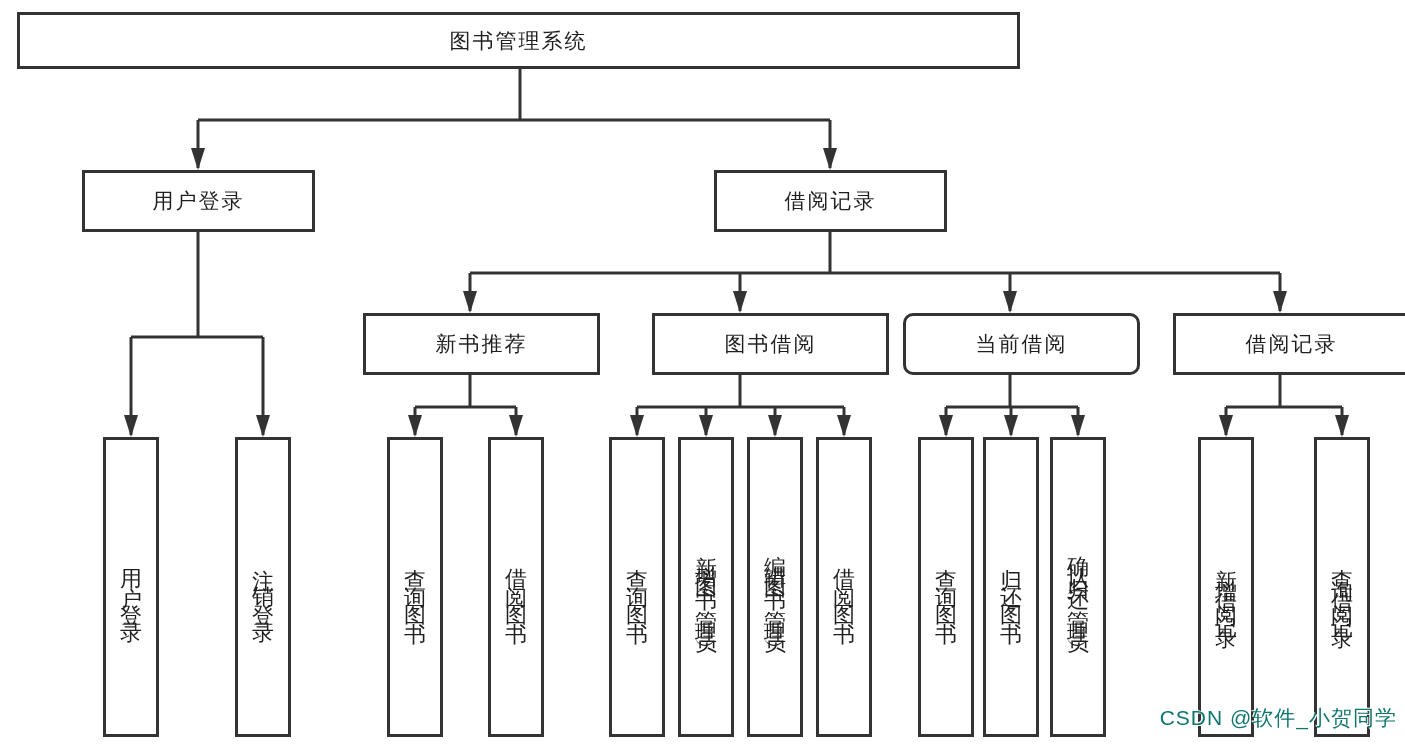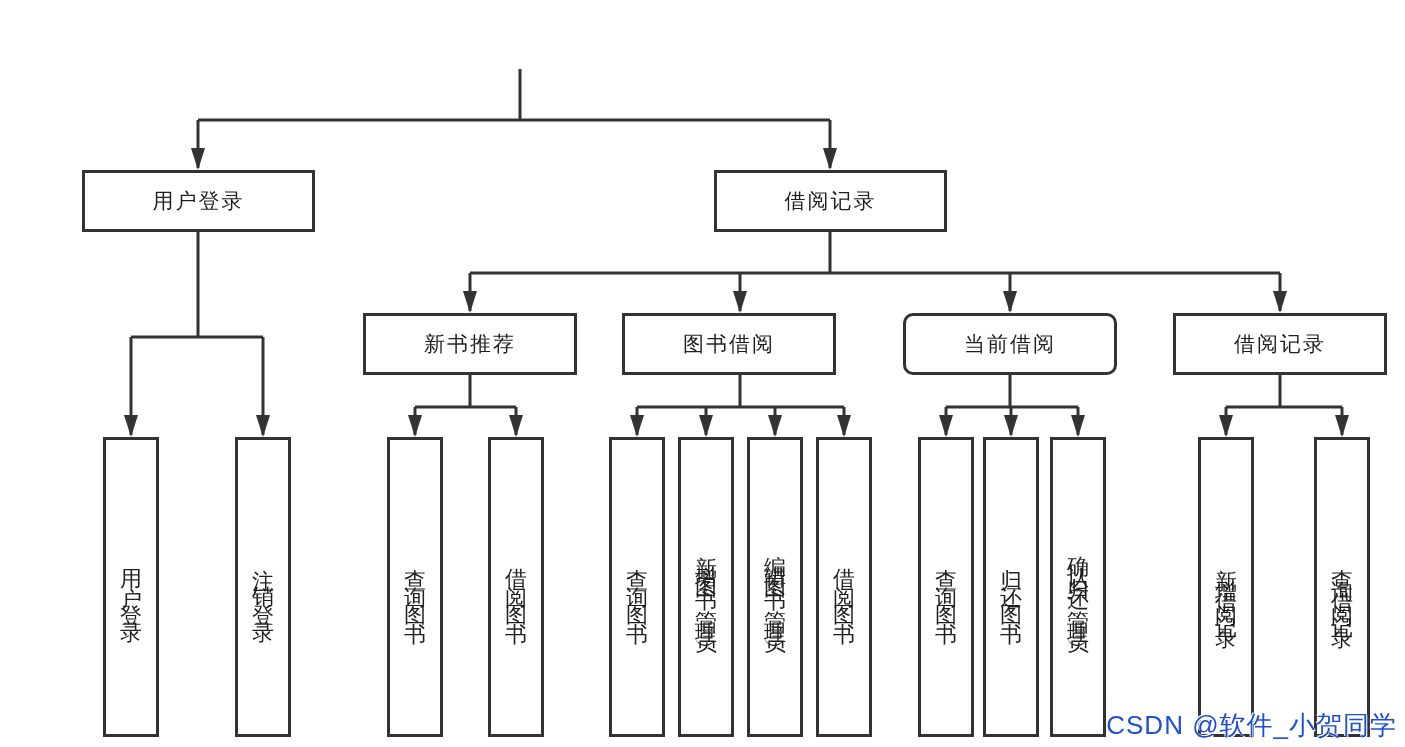--- a/index.html
+++ b/index.html
@@ -18,37 +18,37 @@
     border:3px solid #333333;
     background:#ffffff;
     display:flex;align-items:center;justify-content:center;
     color:#1f1f1f;
     font-size:21px;
     letter-spacing:2px;
     white-space:nowrap;
   }
   .root{left:17px;top:12px;width:1003px;height:57px;}
   .lvl2{top:170px;width:233px;height:62px;}
-  .lvl3{top:313px;width:214px;height:62px;font-family:Liberation Mono, monospace;}
+  .lvl3{top:313px;width:237px;height:62px;font-family:Liberation Mono, monospace;}
   .leaf{top:437px;width:56px;height:300px;}
   .vtext{
     writing-mode:vertical-rl;
     text-orientation:mixed;
     font-size:22px;
     line-height:1;
     letter-spacing:18px;
     display:block;
   }
   .vtext.mid{letter-spacing:12px;}
   .vtext.tight{letter-spacing:11px;}
   .watermark{
     position:absolute;
-    right:8px;bottom:4px;
-    font-size:26px;
-    color:#1d4ed8;
+    right:8px;bottom:15px;
+    font-size:21px;
+    color:#0f766e;
     text-shadow:1px 1px 0 #ffffff, -1px -1px 0 #ffffff;
     letter-spacing:1px;
     z-index:5;
     pointer-events:none;
   }
 </style>
 </head>
 <body>
 
 <div class="stage">
@@ -89,32 +89,35 @@
       <path d="M946 407 V435" marker-end="url(#arw)"></path>
       <path d="M1011 407 V435" marker-end="url(#arw)"></path>
       <path d="M1078 407 V435" marker-end="url(#arw)"></path>
 
       <path d="M1280 375 V407 M1226 407 H1342"></path>
       <path d="M1226 407 V435" marker-end="url(#arw)"></path>
       <path d="M1342 407 V435" marker-end="url(#arw)"></path>
     </g>
   </svg>
 
+  <div class="box root">
+    <span>图书管理系统</span>
+  </div>
 
   <div class="box lvl2" style="left:82px;">
     <span>用户登录</span>
   </div>
   <div class="box lvl2" style="left:714px;">
     <span>借阅记录</span>
   </div>
 
   <div class="box lvl3" style="left:363px;">
     <span>新书推荐</span>
   </div>
-  <div class="box lvl3" style="left:622px;text-align:right;">
+  <div class="box lvl3" style="left:652px;text-align:right;">
     <span>图书借阅</span>
   </div>
   <div class="box lvl3" style="left:903px;border-radius:10px;">
     <span>当前借阅</span>
   </div>
   <div class="box lvl3" style="left:1173px;">
     <span>借阅记录</span>
   </div>
 
   <div class="box leaf" style="left:103px;">

